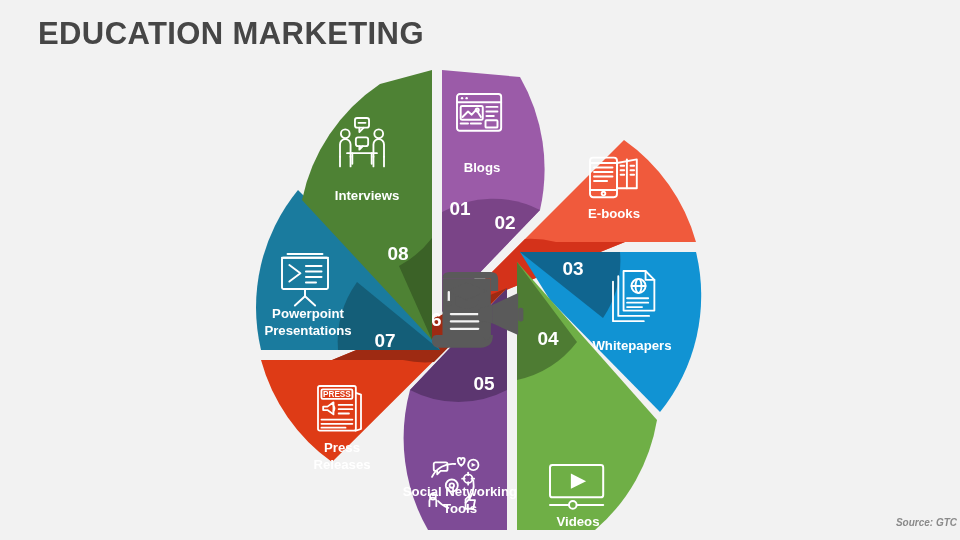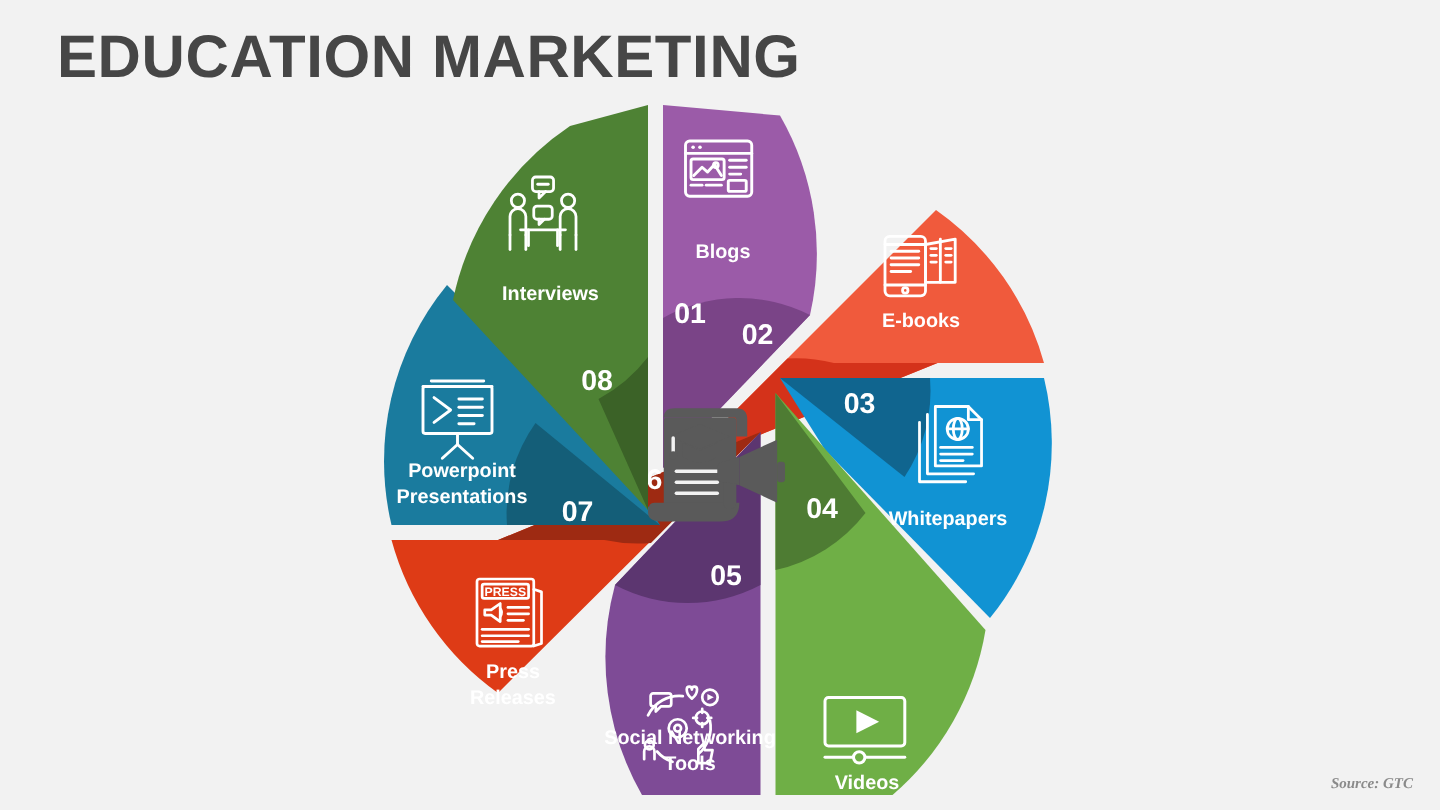--- a/index.html
+++ b/index.html
@@ -7,30 +7,30 @@
     width:960px;height:540px;
     background:#f2f2f2;
     font-family:"Liberation Sans", sans-serif;
     overflow:hidden;
     position:relative;
   }
   #slide{position:absolute;inset:0;}
 
   .title{
     position:absolute;left:38px;top:16px;
-    font-size:40px;font-weight:bold;color:#464646;
+    font-size:31px;font-weight:bold;color:#464646;
     letter-spacing:.4px;
   }
   .subtitle{
     position:absolute;left:40px;top:60px;
     font-size:17px;font-weight:normal;color:#4a4a4a;
   }
   .source{
-    position:absolute;right:18px;bottom:12px;
-    font-size:10px;font-style:italic;font-weight:bold;color:#8a8a8a;font-family:Liberation Serif, serif;
+    position:absolute;right:3px;bottom:12px;
+    font-size:10px;font-style:italic;font-weight:bold;color:#8a8a8a;
   }
 
   svg#wheel{position:absolute;left:220px;top:60px;width:520px;height:480px;}
 
   .lbl{
     fill:#ffffff;font-family:"Liberation Sans",sans-serif;
     font-size:13.2px;font-weight:bold;text-anchor:middle;
     paint-order:stroke;
   }
   .num{

